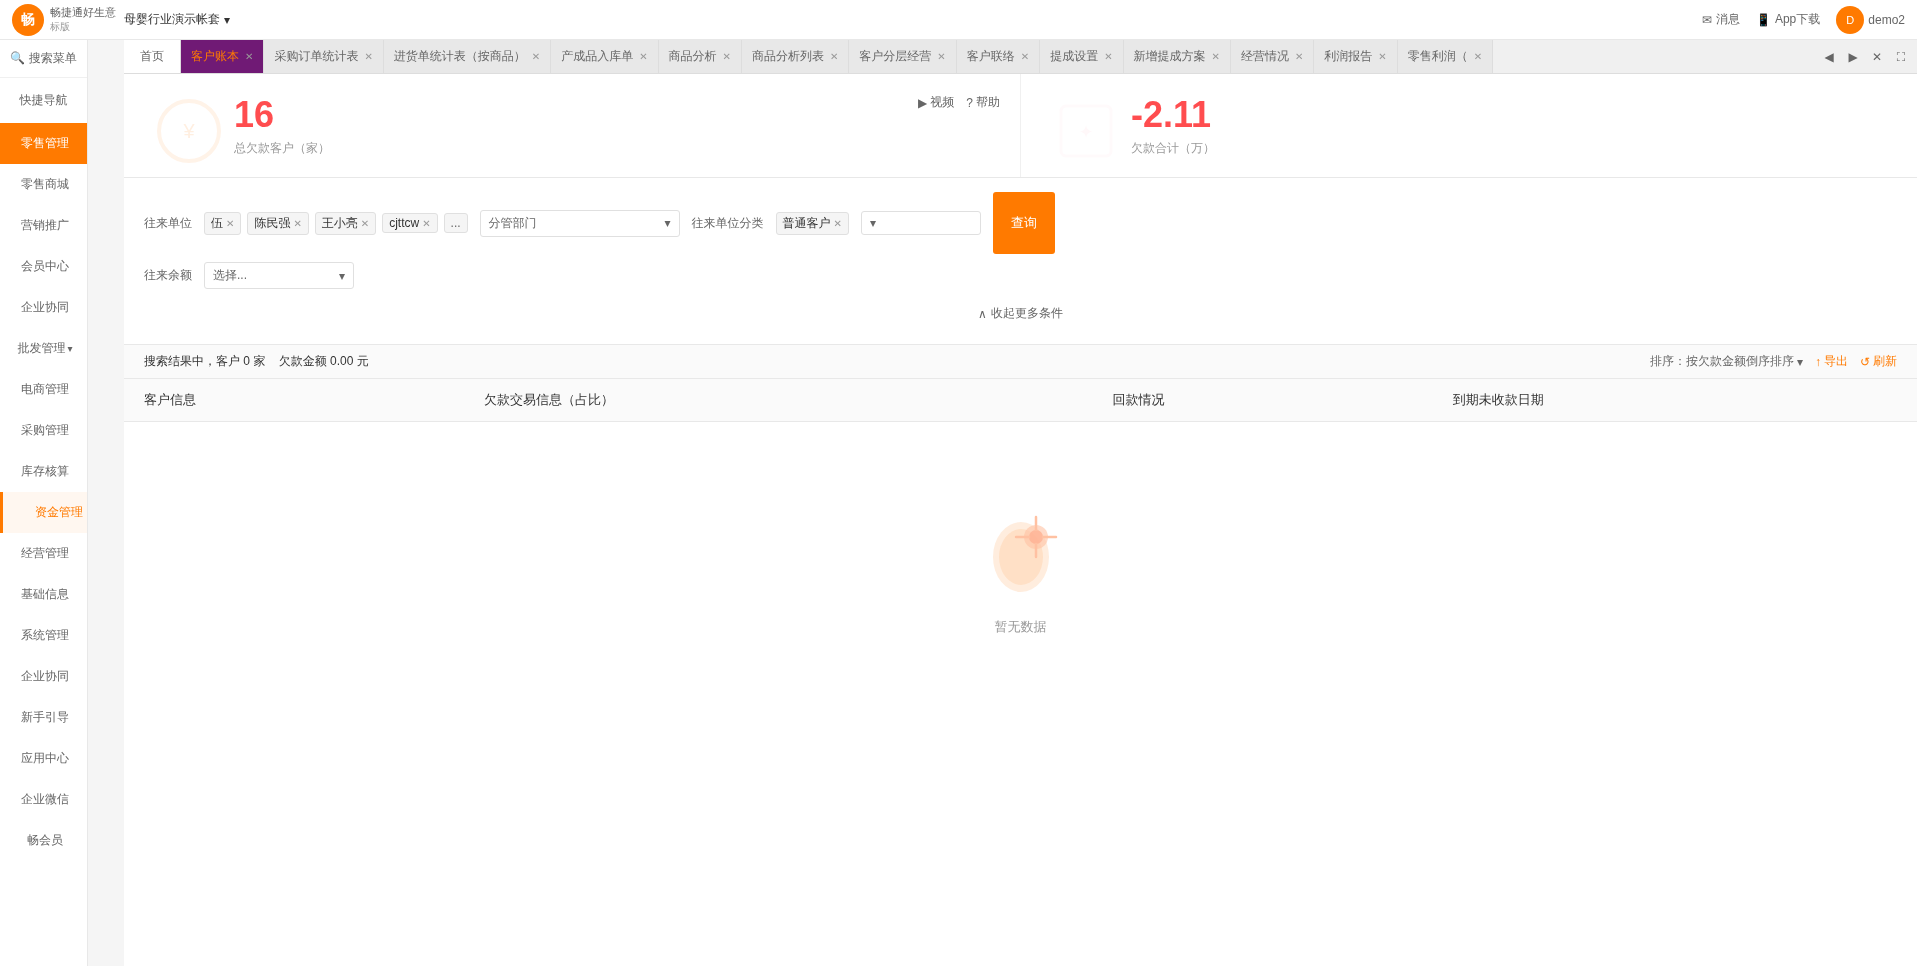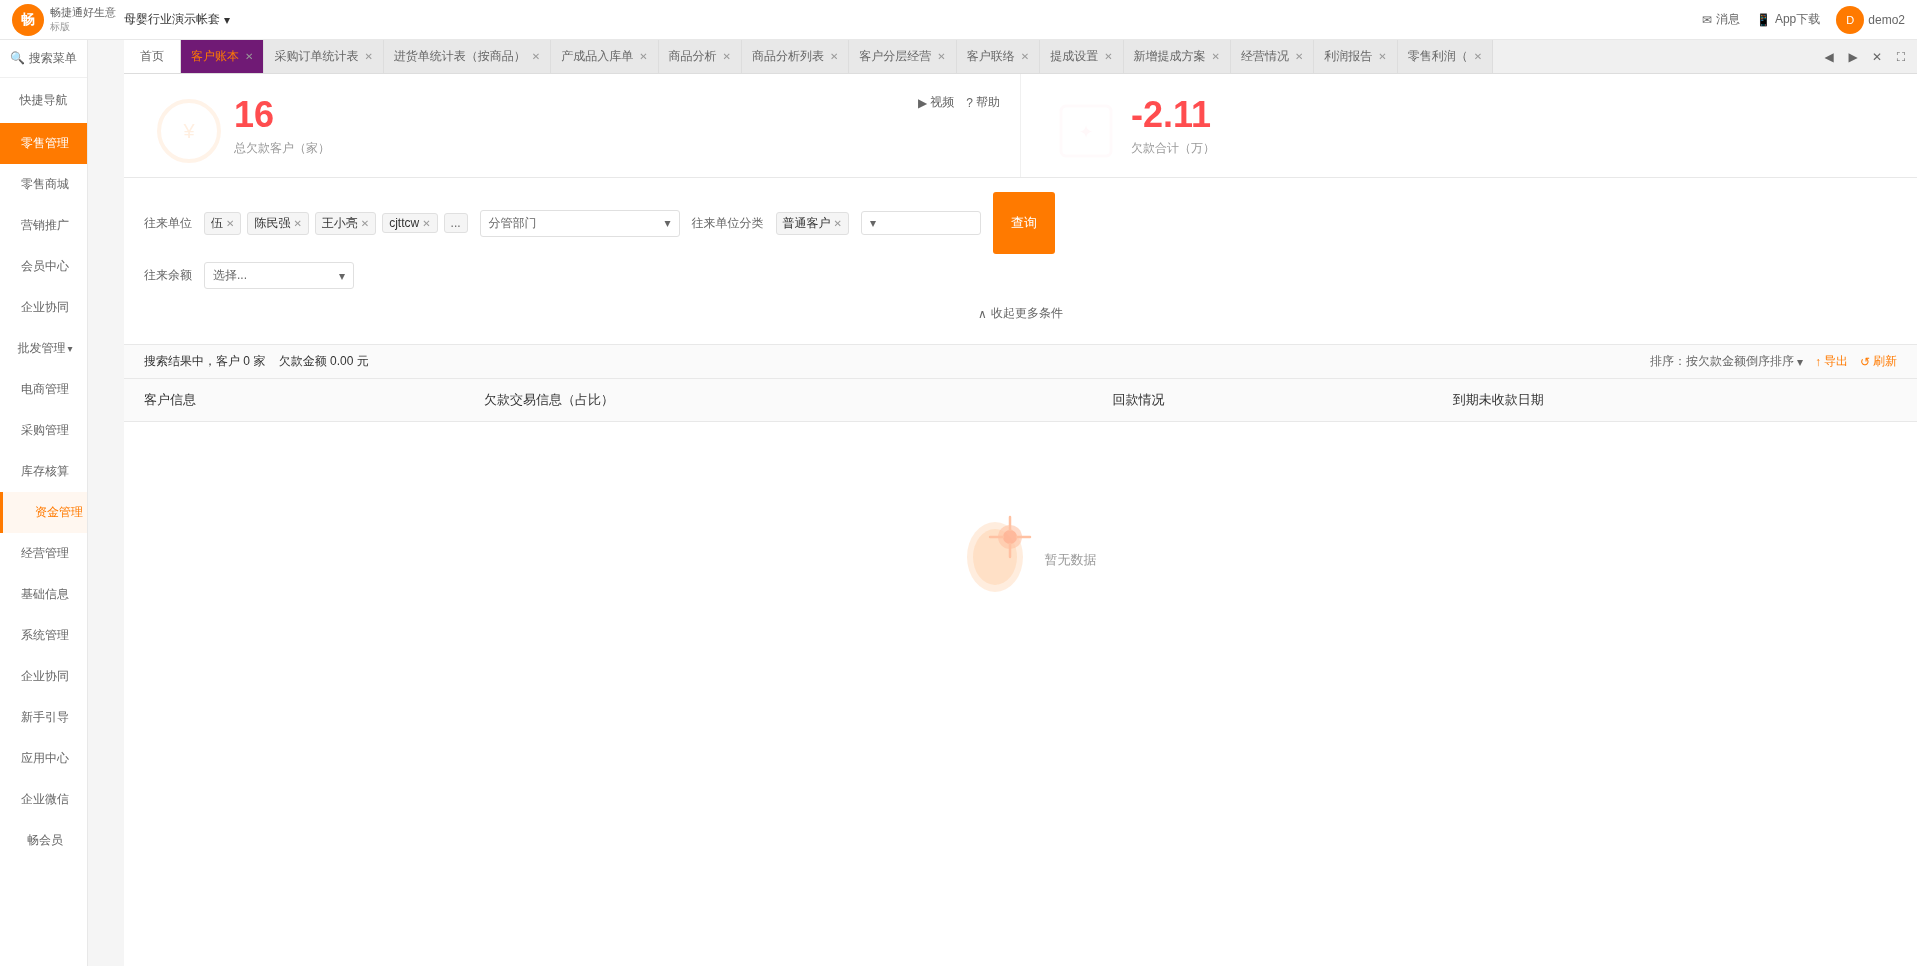--- a/index.html
+++ b/index.html
@@ -183,21 +183,21 @@
     
     .table-area { flex: 1; background: #fff; overflow: auto; }
     .data-table { width: 100%; border-collapse: collapse; }
     .data-table th {
       background: #fafafa; border-bottom: 1px solid #e8e8e8;
       padding: 12px 20px; text-align: left; font-size: 13px; color: #333; font-weight: 500;
     }
 
     
     .empty-state {
-      display: flex; flex-direction: row; align-items: center; justify-content: center;
+      display: flex; flex-direction: column; align-items: center; justify-content: center;
       padding: 80px 20px; flex: 1;
     }
     .empty-icon {
       width: 100px; height: 100px; margin-bottom: 16px;
       opacity: 0.6;
     }
     .empty-text { font-size: 13px; color: #999; }
 
     
     .collapse-row { display: flex; justify-content: center; padding: 4px 0; }

